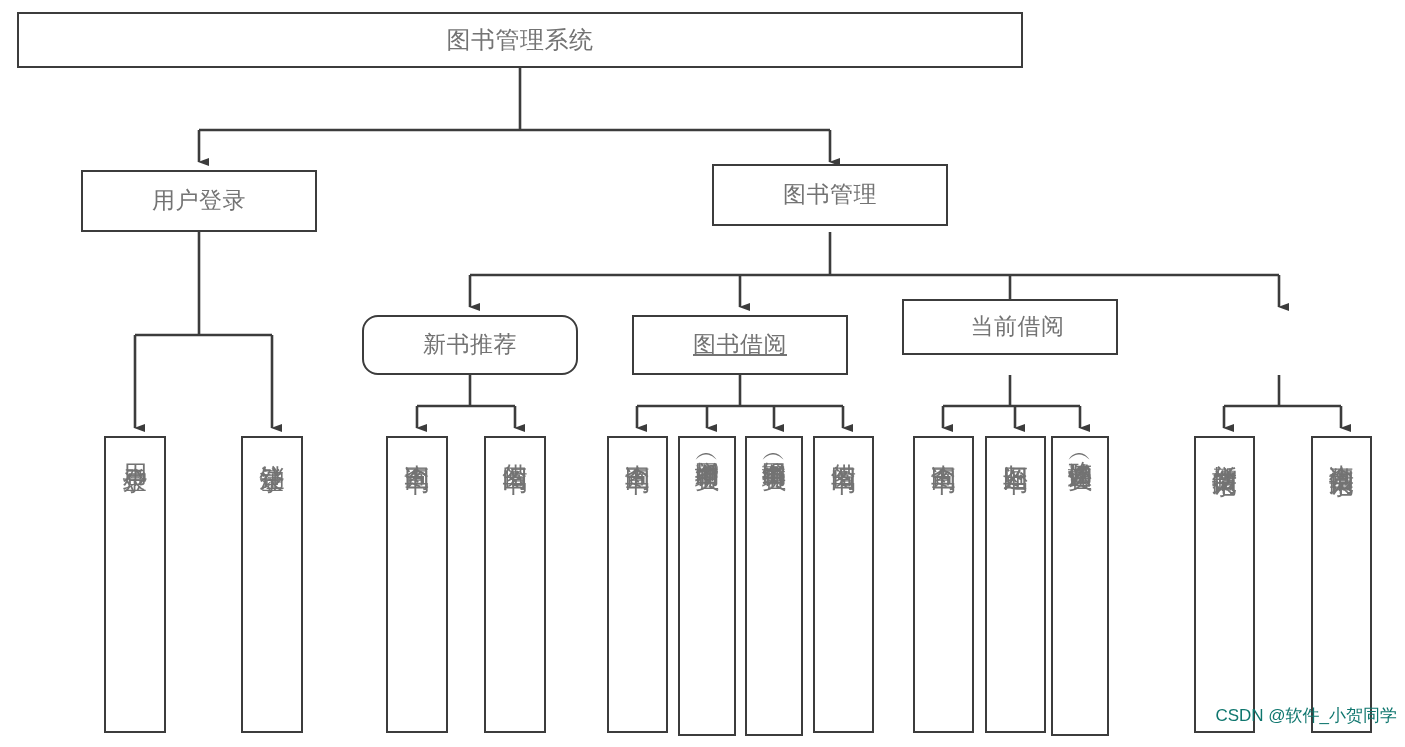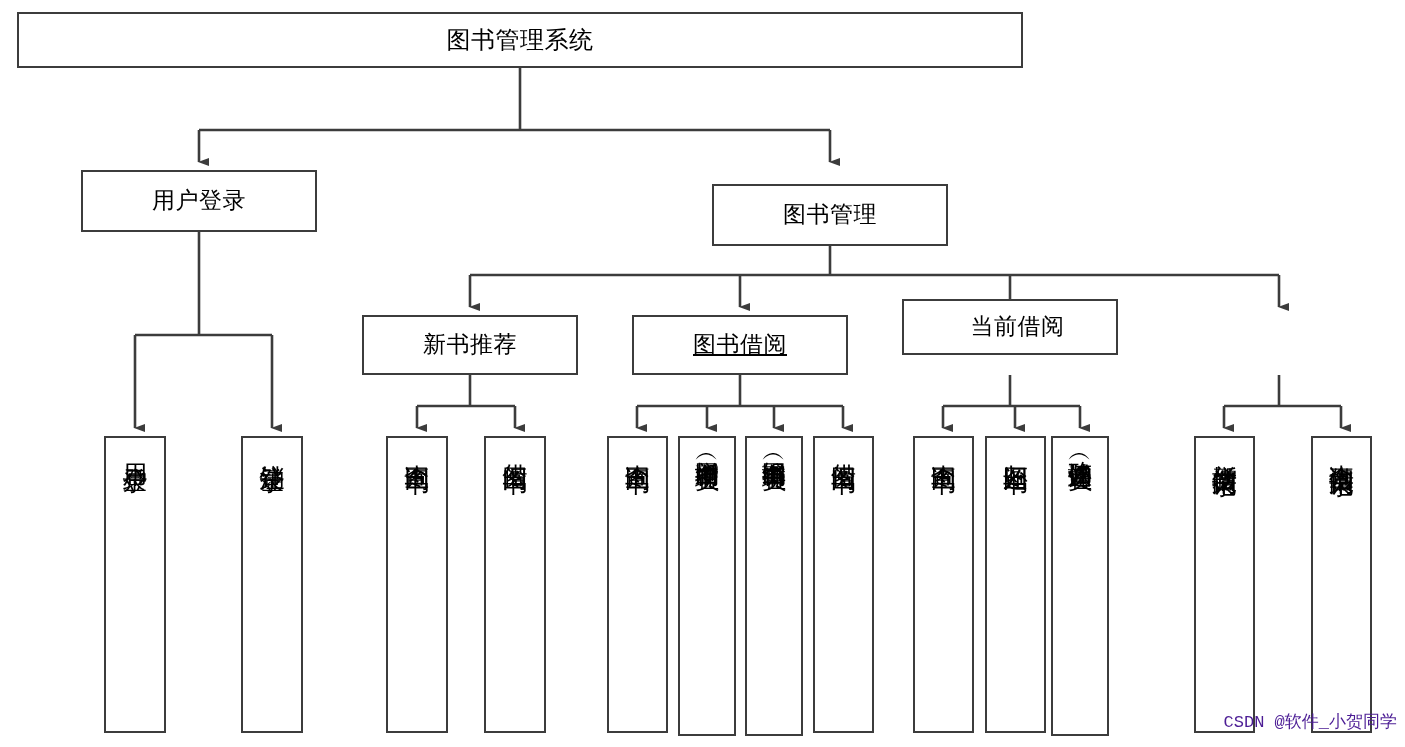--- a/index.html
+++ b/index.html
@@ -23,21 +23,21 @@
     top: 0;
     width: 1405px;
     height: 747px;
     pointer-events: none;
   }
   .node {
     position: absolute;
     box-sizing: border-box;
     border: 2.5px solid #3c3c3c;
     background: #ffffff;
-    color: #000000;
+    color: #737373;
     display: flex;
     align-items: center;
     justify-content: center;
     z-index: 2;
   }
   .node .label {
     display: block;
     text-align: center;
     letter-spacing: 0.5px;
     white-space: nowrap;
@@ -68,26 +68,25 @@
   .node.vert.tall {
     padding-top: 4px;
   }
   .node.vert.tall .label {
     font-size: 24px;
     letter-spacing: 1px;
   }
   .watermark {
     position: absolute;
     right: 8px;
-    bottom: 14px;
+    bottom: 20px;
     font-size: 17px;
-    color: #4c1d95;
+    color: #0f766e;
     white-space: nowrap;
     z-index: 5;
-    font-family: Liberation Mono, monospace;
   }
 </style>
 </head>
 <body>
 
 <div id="canvas">
 
   <svg id="wires" viewBox="0 0 1405 747" width="1405" height="747" xmlns="http://www.w3.org/2000/svg">
     <defs>
       <marker id="ah" markerWidth="9" markerHeight="11" refX="4.5" refY="10" orient="auto" markerUnits="userSpaceOnUse">
@@ -138,25 +137,25 @@
     </g>
   </svg>
 
   <div class="node horiz root" style="left:17px; top:12px; width:1006px; height:56px;">
     <span class="label">图书管理系统</span>
   </div>
 
   <div class="node horiz" style="left:81px; top:170px; width:236px; height:62px;">
     <span class="label">用户登录</span>
   </div>
-  <div class="node horiz" style="left:712px; top:184px; width:236px; height:62px;">
+  <div class="node horiz" style="left:712px; top:164px; width:236px; height:62px;">
     <span class="label">图书管理</span>
   </div>
 
-  <div class="node horiz" style="left:362px; top:315px; width:216px; height:60px;">
+  <div class="node horiz" style="left:362px; top:315px; width:216px; height:60px;border-radius:16px;">
     <span class="label">新书推荐</span>
   </div>
   <div class="node horiz" style="left:632px; top:315px; width:216px; height:60px;text-decoration:underline;">
     <span class="label">图书借阅</span>
   </div>
   <div class="node horiz" style="left:902px; top:299px; width:216px; height:56px;padding-left:15px;">
     <span class="label">当前借阅</span>
   </div>
 
   <div class="node vert" style="left:104px; top:436px; width:62px; height:297px;">

